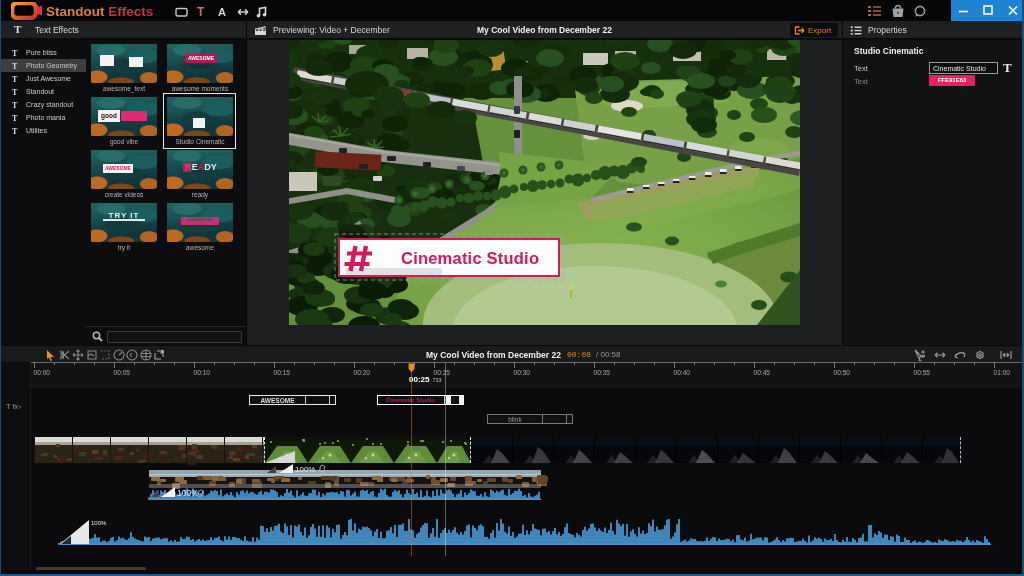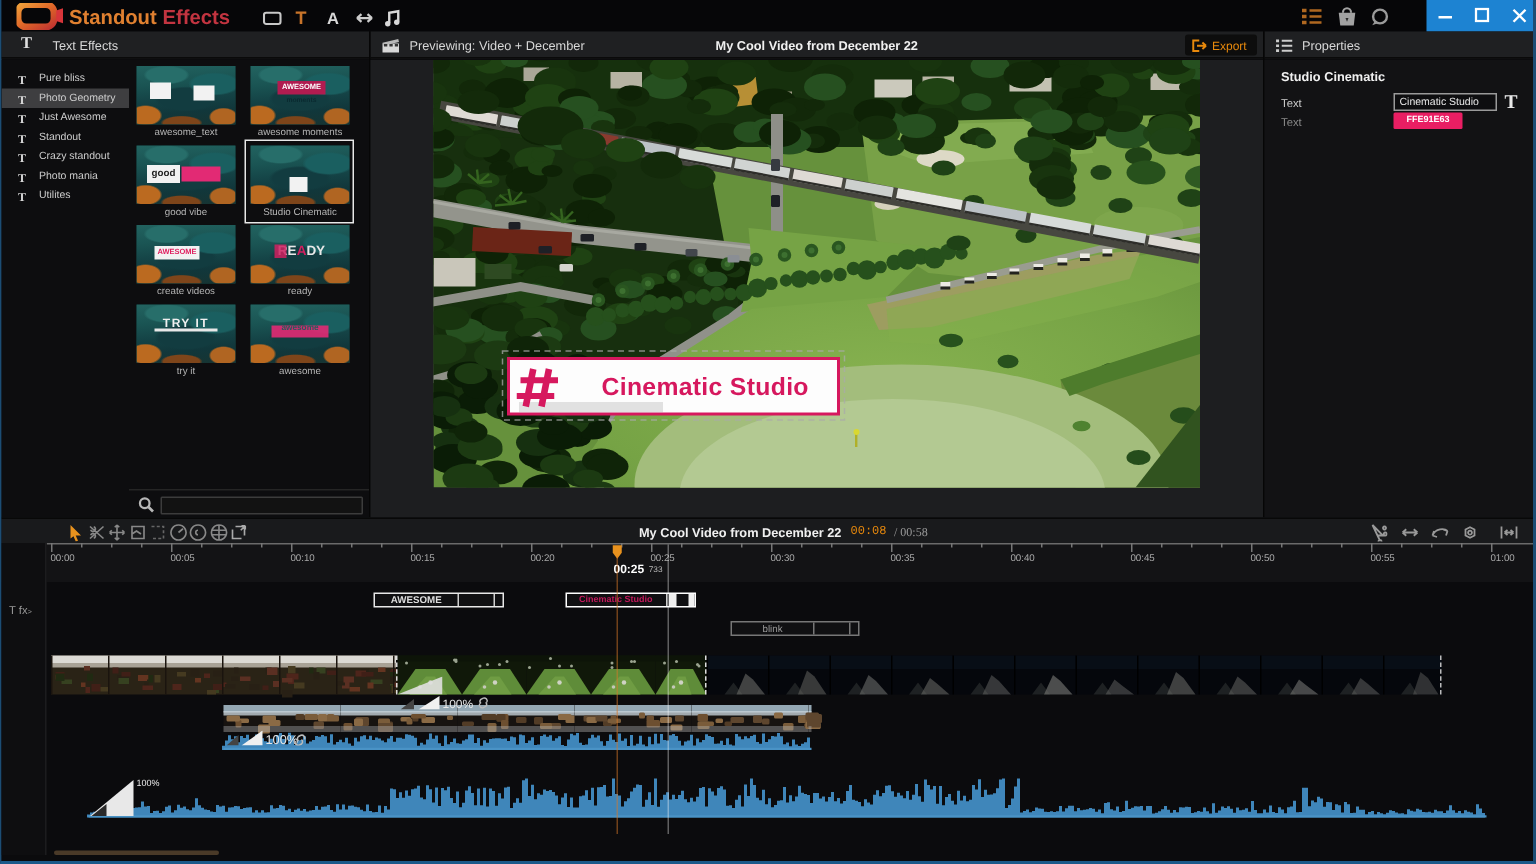--- a/index.html
+++ b/index.html
@@ -836,21 +836,21 @@
         <path d="M1 8 C3 3 9 3 11 5 M11 5 l-3 -1 M11 5 l-1 3 M1 8 l3 1 M1 8 l1 -3" fill="none" stroke="#999" stroke-width="1.2"></path>
       </svg>
       <svg class="abs" style="left:973px;top:3px" width="12" height="12" viewBox="0 0 12 12">
         <path d="M6 2.5 L9 4 V8 L6 9.5 L3 8 V4 Z M6 4.8 a1.3 1.3 0 1 0 .01 0" fill="none" stroke="#999" stroke-width="1.2"></path>
       </svg>
       <svg class="abs" style="left:999px;top:3px" width="12" height="12" viewBox="0 0 12 12">
         <path d="M1 2 v8 M11 2 v8 M3 6 h6 M3 6 l2 -1.8 M3 6 l2 1.8 M9 6 l-2 -1.8 M9 6 l-2 1.8" fill="none" stroke="#999" stroke-width="1.2"></path>
       </svg>
       <span class="abs" style="left:425px;top:4px;font-size:8.5px;font-weight:bold;color:#f0f0f0">My Cool Video from December 22</span>
       <span class="abs" style="left:566px;top:4px;font-size:8px;color:#e8890c;font-family:'Liberation Mono',monospace">00:08</span>
-      <span class="abs" style="left:595px;top:4px;font-size:8px;color:#9a9a9a;font-family:Liberation Serif, serif"> / 00:58</span>
+      <span class="abs" style="left:595px;top:4px;font-size:8px;color:#9a9a9a;font-family:Liberation Sans, sans-serif"> / 00:58</span>
     </div>
 <div id="ruler">
       <div class="abs" style="left:30px;top:0;width:994px;height:1px;background:#6a6a6a"></div>
       <div class="abs" style="left:32.6px;top:0;width:1px;height:6px;background:#777"></div>
       <div class="abs" style="left:52.6px;top:0;width:1px;height:3px;background:#777"></div>
       <div class="abs" style="left:72.6px;top:0;width:1px;height:3px;background:#777"></div>
       <div class="abs" style="left:92.6px;top:0;width:1px;height:3px;background:#777"></div>
       <div class="abs" style="left:112.6px;top:0;width:1px;height:6px;background:#777"></div>
       <div class="abs" style="left:132.6px;top:0;width:1px;height:3px;background:#777"></div>
       <div class="abs" style="left:152.6px;top:0;width:1px;height:3px;background:#777"></div>

